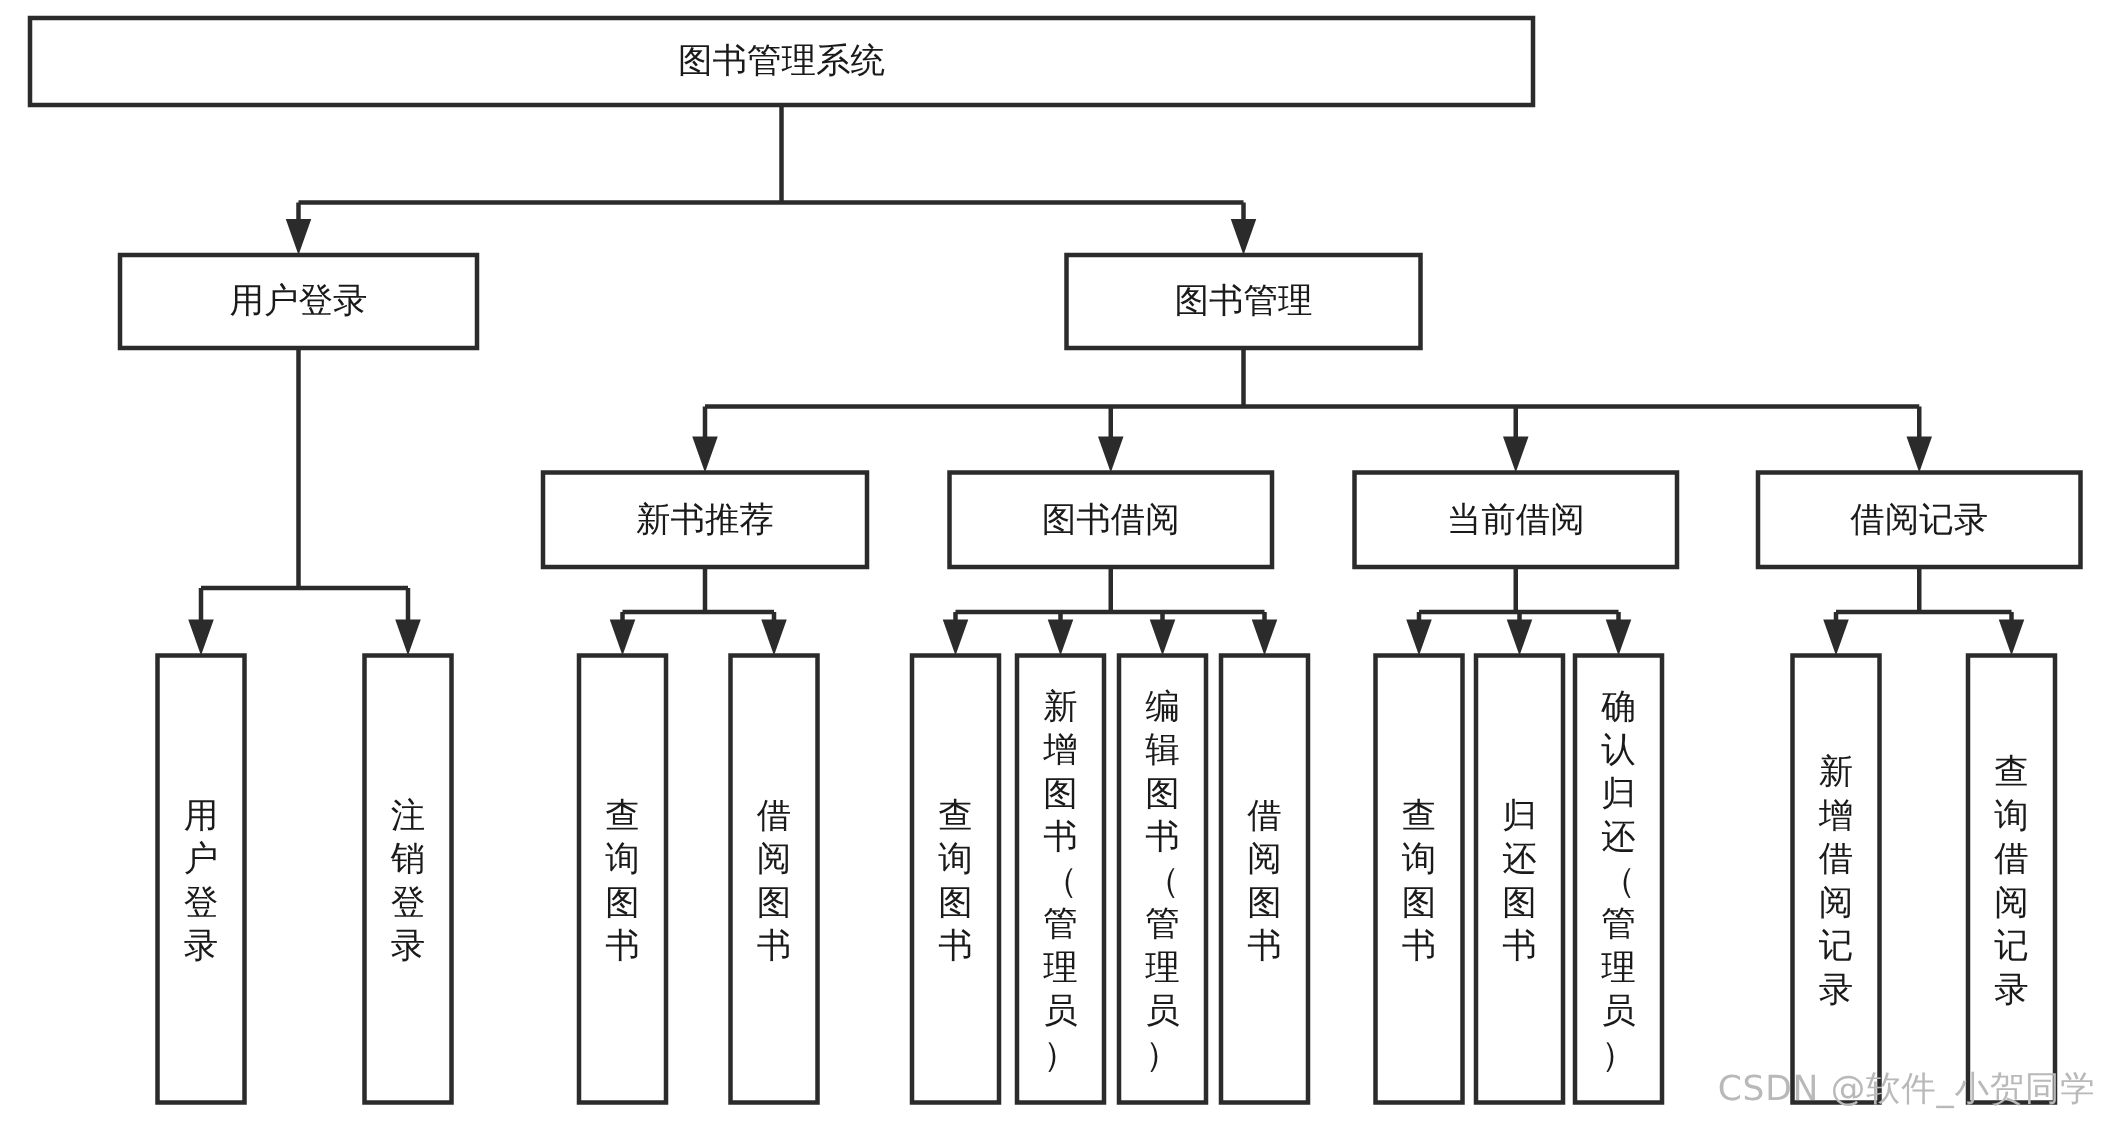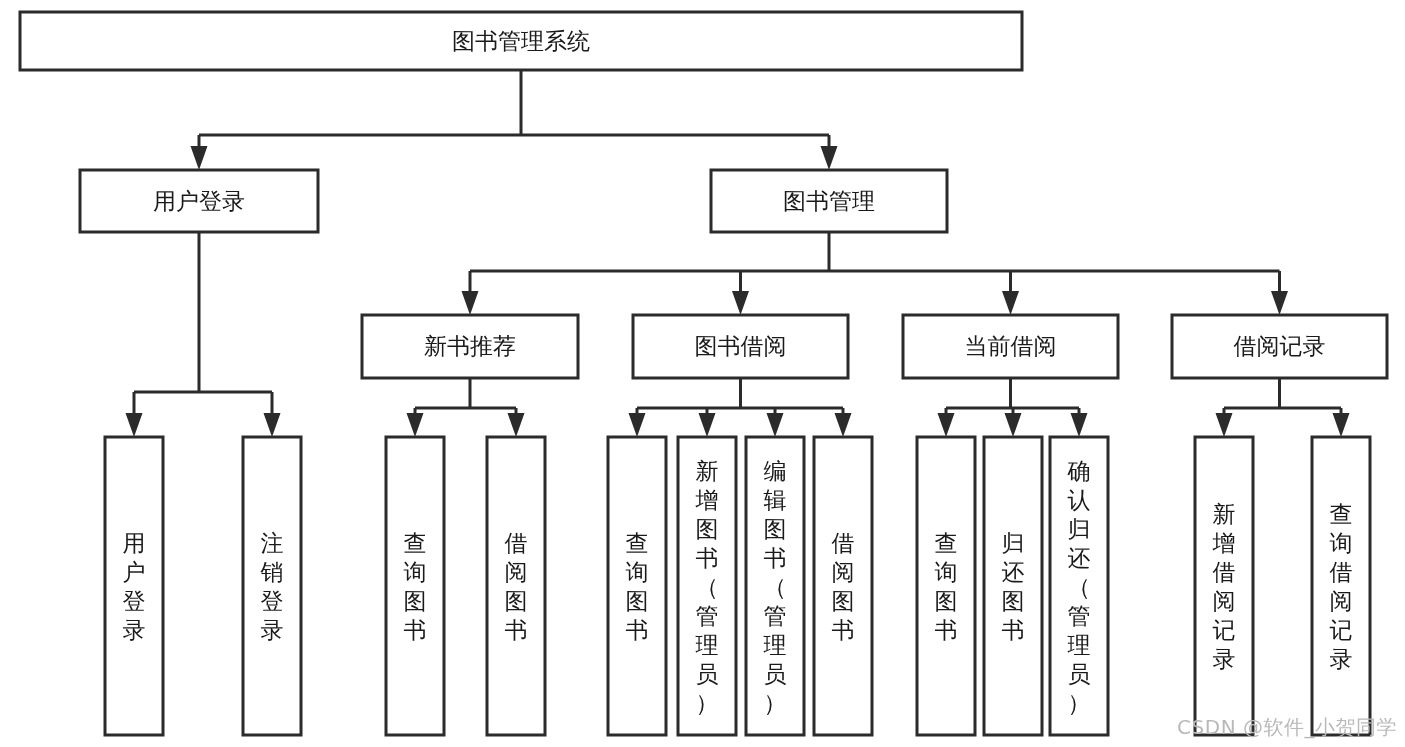--- a/index.html
+++ b/index.html
@@ -16,21 +16,21 @@
     font-family:"DejaVu Sans","Liberation Sans",sans-serif;
     font-size:23px;fill:#1a1a1a;text-anchor:middle;dominant-baseline:middle;
   }
   .node-label-v{
     font-family:"DejaVu Sans","Liberation Sans",sans-serif;
     font-size:23px;fill:#1a1a1a;text-anchor:middle;
   }
   .watermark{
     position:absolute;right:8px;bottom:6px;
     font-family:"DejaVu Sans","Liberation Sans",sans-serif;
-    font-size:20px;color:#b9b9b9;white-space:nowrap;letter-spacing:0.5px;
+    font-size:23px;color:#b9b9b9;white-space:nowrap;letter-spacing:0.5px;
     user-select:none;
   }
 </style>
 </head>
 <body>
 
 <div id="diagram-root">
   <svg id="flow" viewBox="0 0 1405 747" xmlns="http://www.w3.org/2000/svg">
     <g id="layer-links">
         <g>

